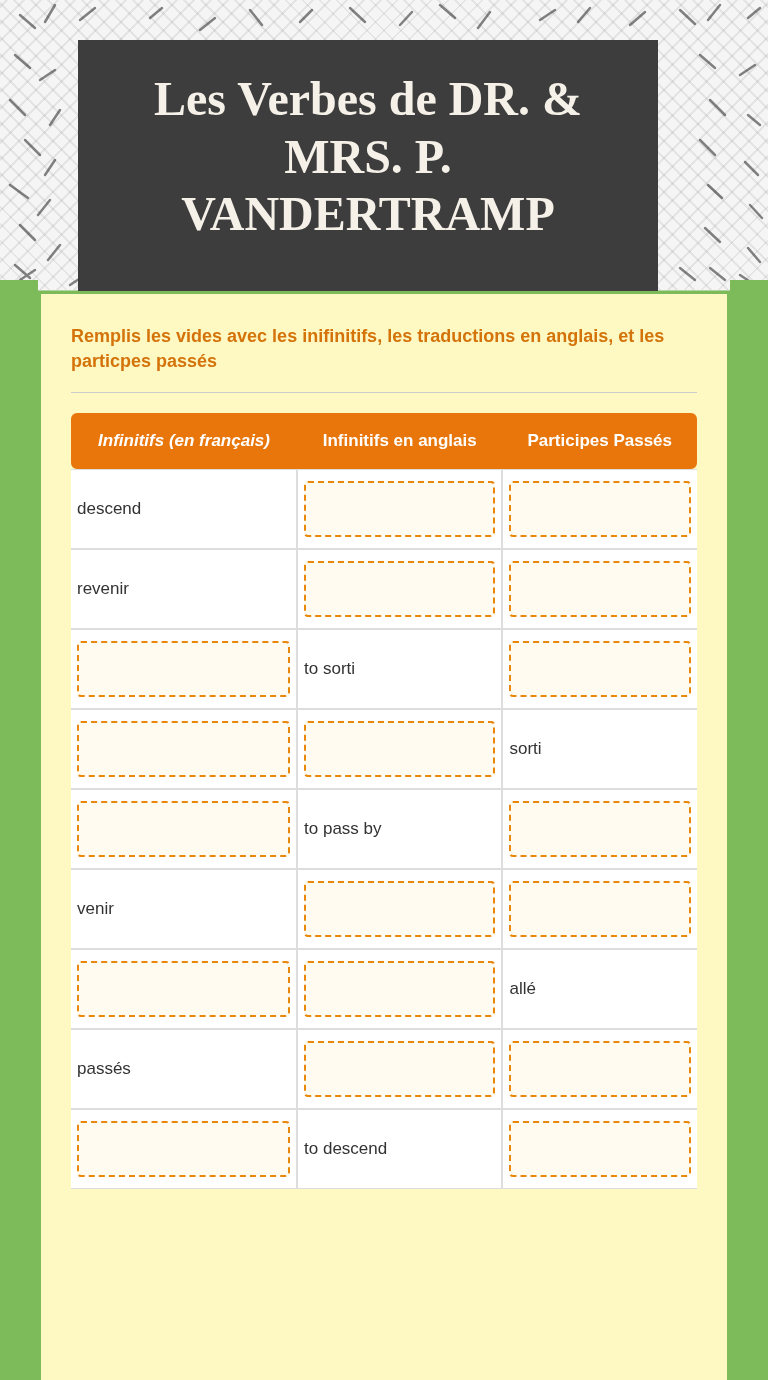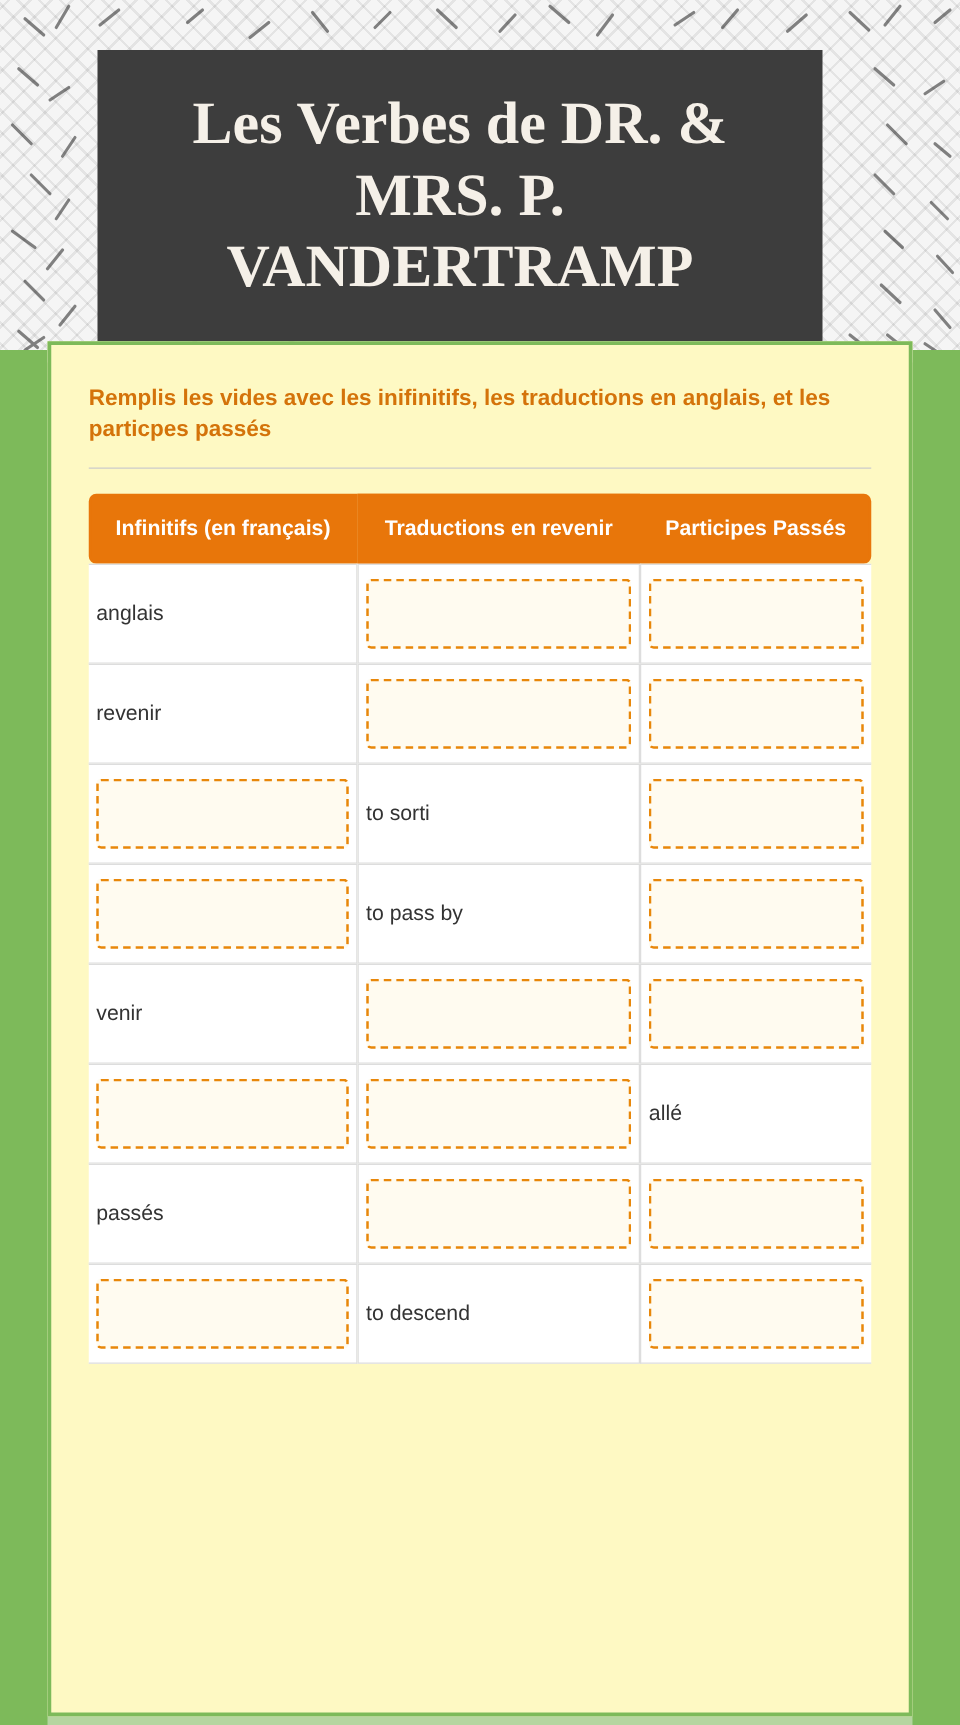--- a/index.html
+++ b/index.html
@@ -38,21 +38,21 @@
       inset: 0;
       width: 100%;
       height: 100%;
     }
 
     .title-box {
       position: relative;
       z-index: 1;
       background: #3d3d3d;
       margin: 40px 110px 0 78px;
-      padding: 30px 20px 30px 20px;
+      padding: 30px 20px 48px 20px;
       text-align: center;
     }
 
     .title-text {
       color: #f5f0e8;
       font-size: 48px;
       font-weight: bold;
       line-height: 1.2;
       font-family: 'Georgia', serif;
     }
@@ -96,20 +96,21 @@
       font-size: 17px;
       font-family: Arial, sans-serif;
       text-align: center;
       padding: 16px 10px;
       font-weight: bold;
       border: 2px solid #e8760a;
     }
 
     .verb-table thead tr th:first-child {
       border-radius: 6px 0 0 6px;
+      font-style: italic;
     }
     .verb-table thead tr th:last-child {
       border-radius: 0 6px 6px 0;
     }
 
     .verb-table tbody tr td {
       padding: 8px 6px;
       border: 1px solid #ddd;
       background: #fff;
       height: 80px;
@@ -225,27 +226,27 @@
 </div>
 
 <div class="main-card">
   <p class="instruction">Remplis les vides avec les inifinitifs, les traductions en anglais, et les particpes passés</p>
   <hr class="divider">
 
   <table class="verb-table">
     <thead>
       <tr>
         <th>Infinitifs (en français)</th>
-        <th>Traductions en revenir</th>
+        <th>Infinitifs en anglais</th>
         <th>Participes Passés</th>
       </tr>
     </thead>
     <tbody id="verb-tbody">
     <tr>
-          <td class="cell-filled">anglais</td>
+          <td class="cell-filled">descend</td>
           <td>
             <span class="cell-blank"></span>
           </td>
           <td>
             <span class="cell-blank"></span>
           </td>
         </tr>
         <tr>
           <td class="cell-filled">revenir</td>
           <td>
@@ -256,20 +257,29 @@
           </td>
         </tr>
         <tr>
           <td>
             <span class="cell-blank"></span>
           </td>
           <td class="cell-filled">to sorti</td>
           <td>
             <span class="cell-blank"></span>
           </td>
+        </tr>
+        <tr>
+          <td>
+            <span class="cell-blank"></span>
+          </td>
+          <td>
+            <span class="cell-blank"></span>
+          </td>
+          <td class="cell-filled">sorti</td>
         </tr>
         <tr>
           <td>
             <span class="cell-blank"></span>
           </td>
           <td class="cell-filled">to pass by</td>
           <td>
             <span class="cell-blank"></span>
           </td>
         </tr>

